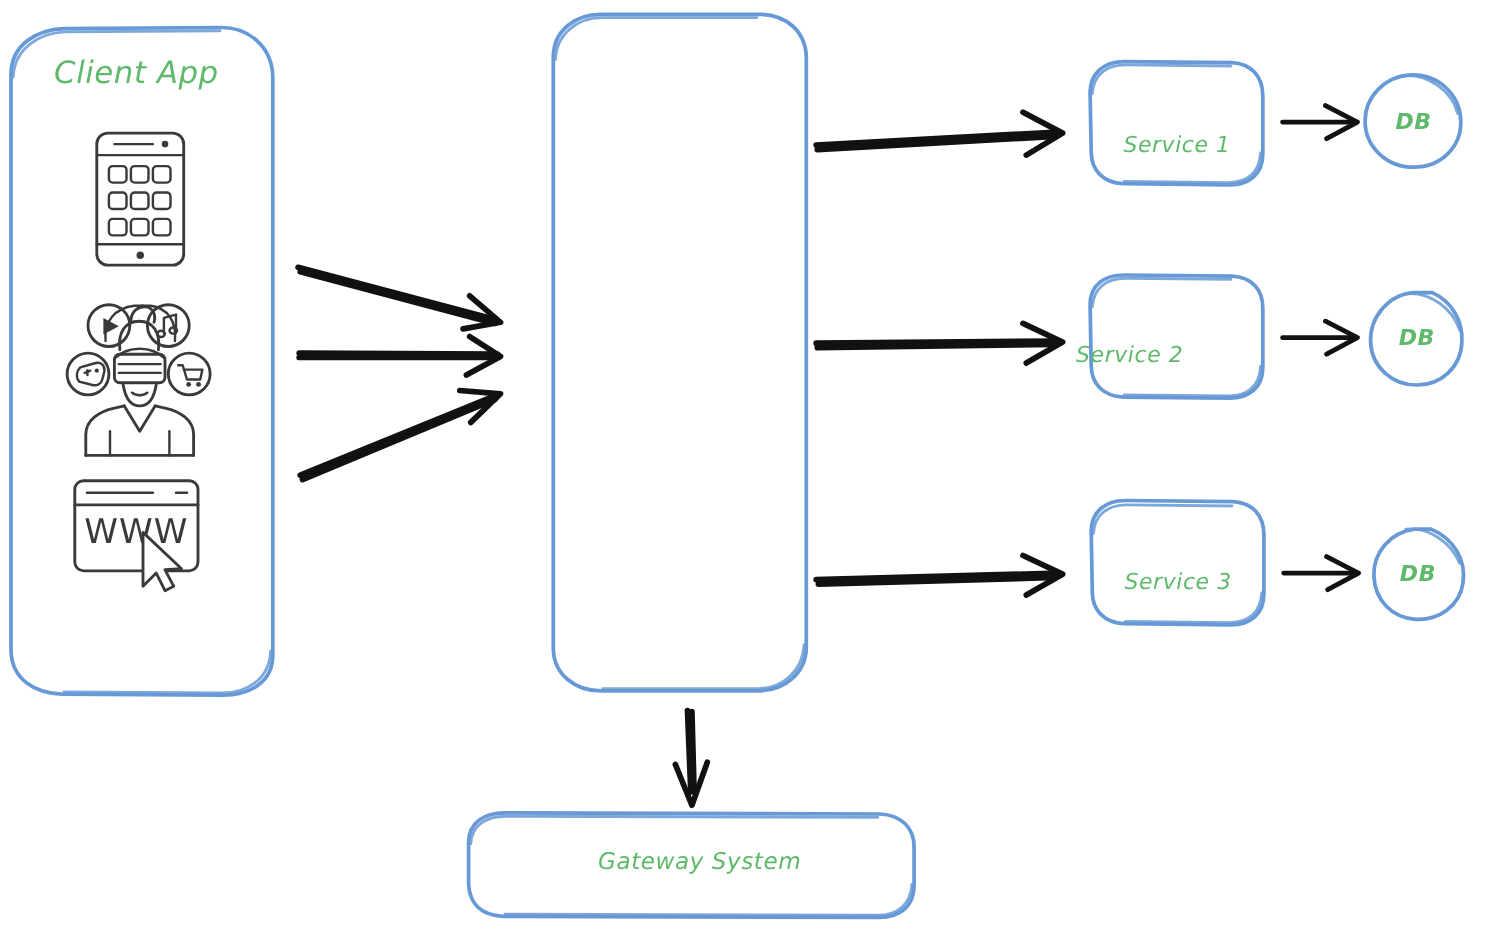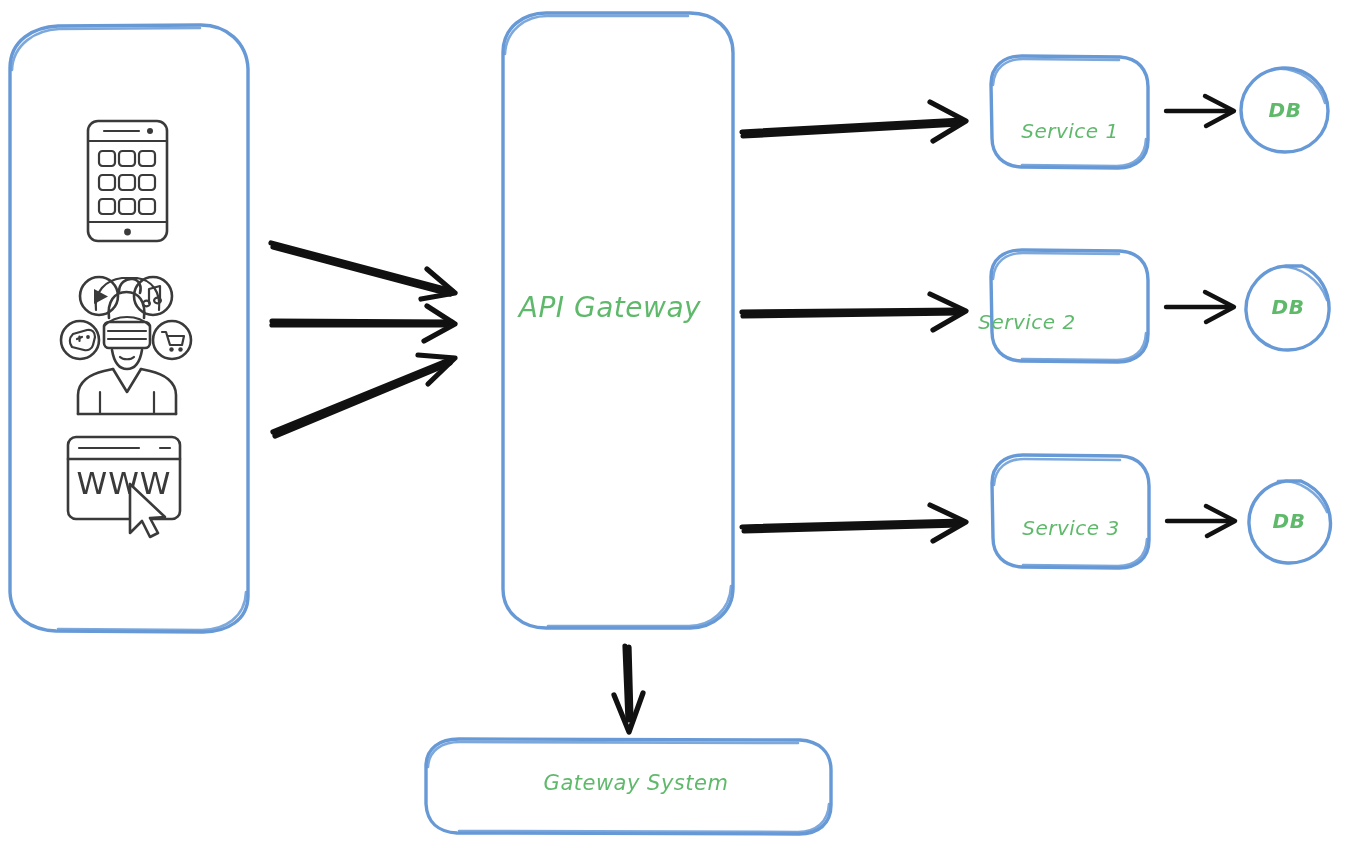--- a/index.html
+++ b/index.html
@@ -254,22 +254,22 @@
 
     <g>
       <path class="sk" d="M426 766 C426 748 440 739 459 739 L800 740 C819 741 831 752 831 770
                           L831 805 C831 824 818 834 799 834 L457 833 C438 832 427 822 426 804 Z"></path>
       <path class="sk2" d="M428 767 C429 750 442 742 460 742 L798 743"></path>
       <path class="sk2" d="M829 804 C828 822 816 832 798 832 L459 831"></path>
     </g>
 
   </svg>
 
-
-  <div class="label gateway" style="left:610px; top:307px;">API Gateway</div>
+  <div class="label title" style="left:124px; top:66px;">Client App</div>
+
 
   <div class="label node" style="left:1070px; top:111px;">Service 1</div>
   <div class="label db" style="left:1285px; top:110px;">DB</div>
 
   <div class="label node" style="left:1027px; top:302px;">Service 2</div>
   <div class="label db" style="left:1288px; top:307px;">DB</div>
 
   <div class="label node" style="left:1071px; top:508px;">Service 3</div>
   <div class="label db" style="left:1289px; top:521px;">DB</div>
 

